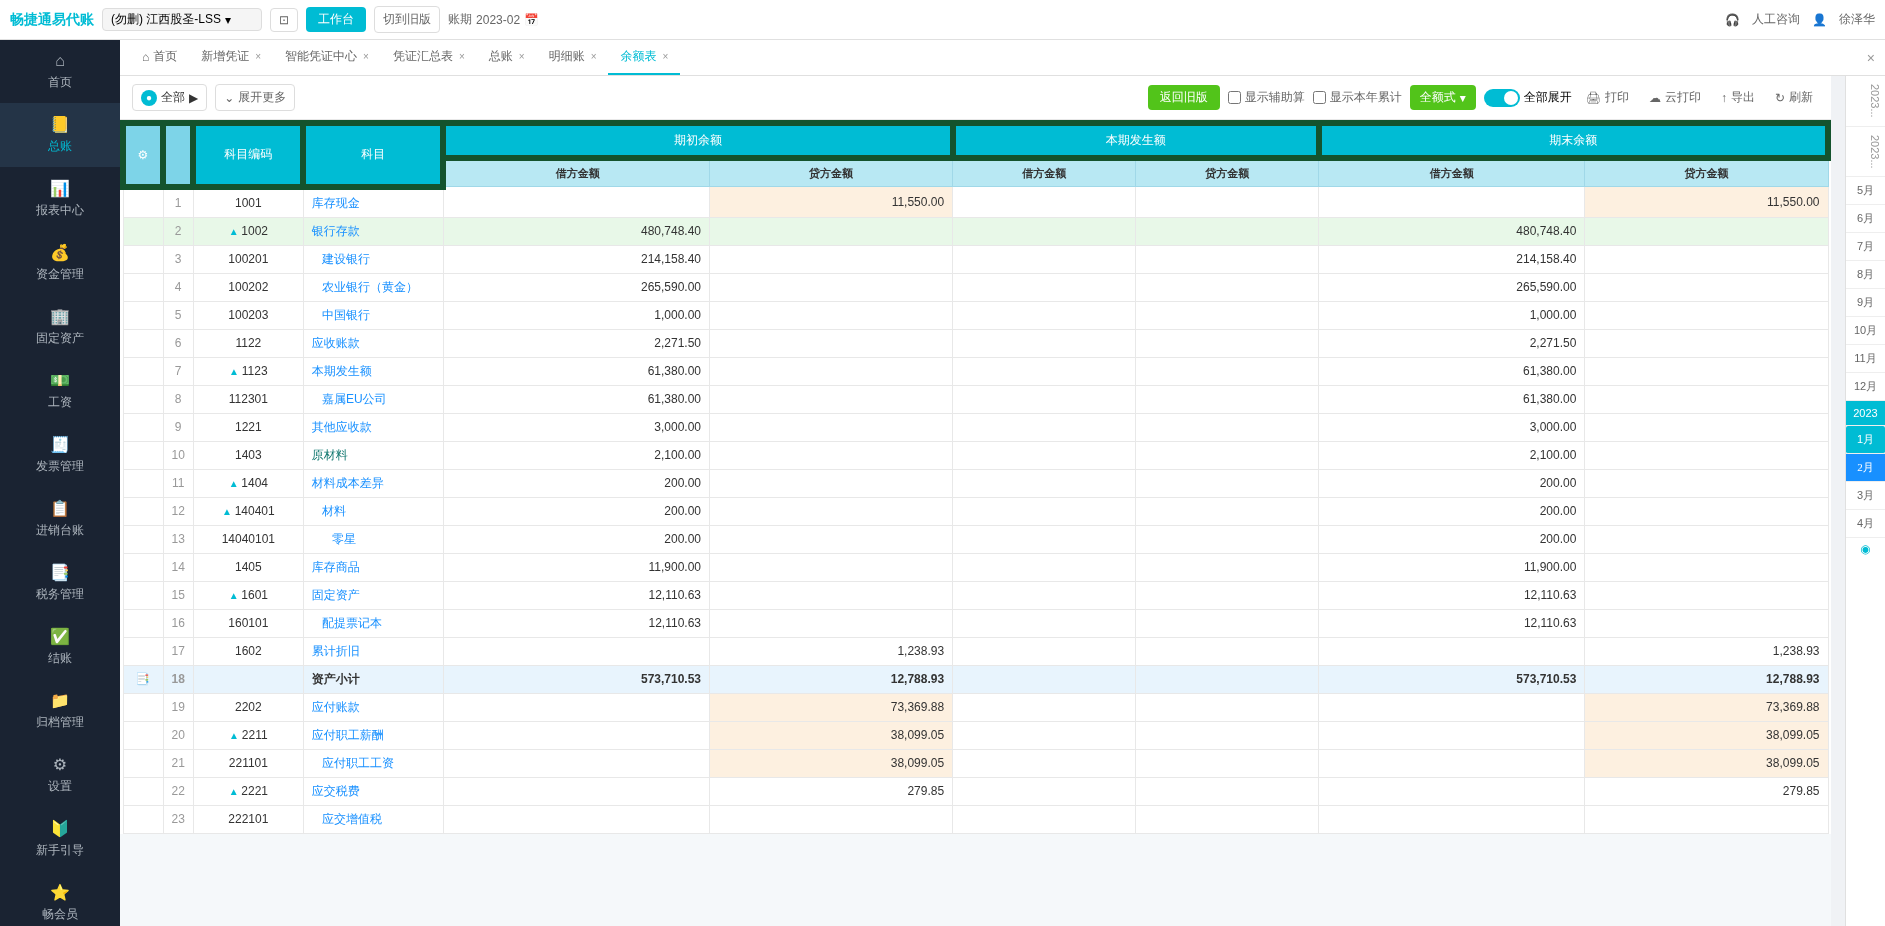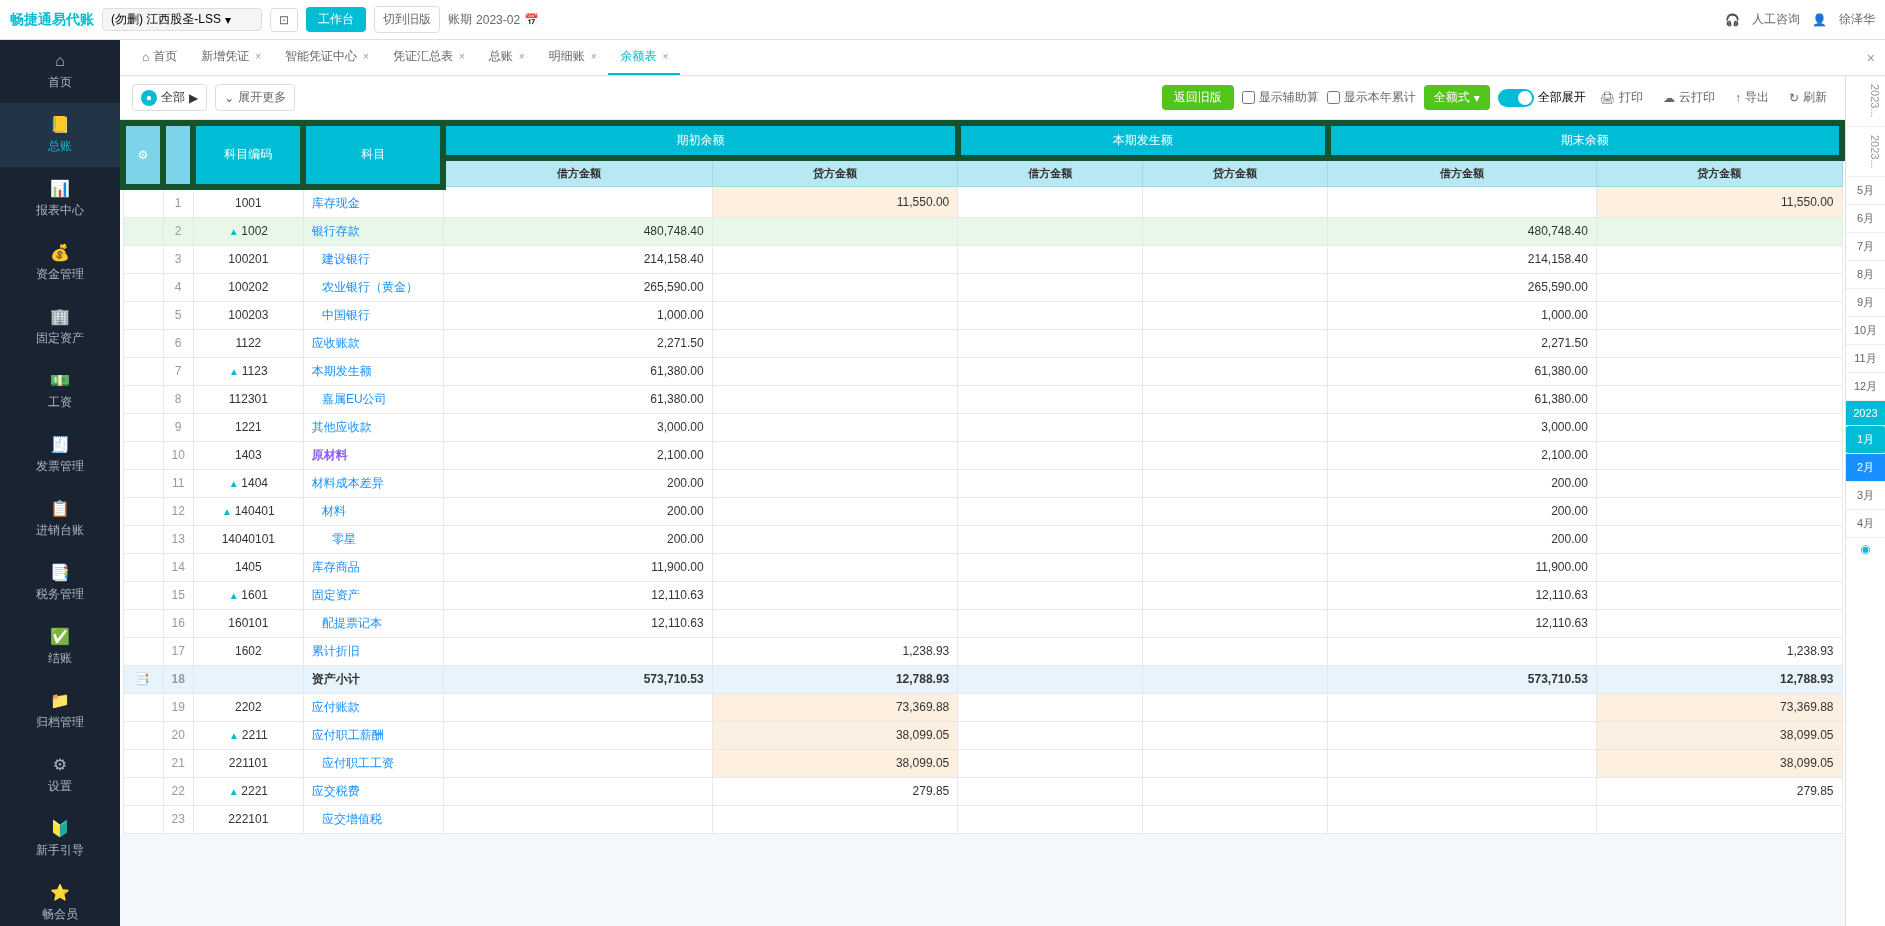--- a/index.html
+++ b/index.html
@@ -65,21 +65,21 @@
     tbody tr { border-bottom: 1px solid #eee; }
     tbody tr.highlight-green { background: #e8f8e8; }
     tbody tr.summary-row { background: #e8f4fd; font-weight: bold; }
     td { padding: 5px 8px; border: 1px solid #e8e8e8; color: #333; white-space: nowrap; }
     td.num { text-align: right; }
     td.center { text-align: center; }
     .row-num { color: #999; text-align: center; }
     .gear-cell { text-align: center; color: #999; cursor: pointer; }
     
     
-    .right-panel { width: 40px; background: #fff; border-left: 1px solid #e0e0e0; display: flex; flex-direction: column; }
+    .right-panel { width: 40px; background: #fff; border-left: 1px solid #e0e0e0; display: flex; flex-direction: column; margin-left: 14px; }
     .right-panel-year { writing-mode: vertical-rl; text-align: center; padding: 8px 4px; color: #999; font-size: 11px; border-bottom: 1px solid #eee; }
     .right-panel-item { text-align: center; padding: 6px 4px; color: #666; cursor: pointer; font-size: 11px; border-bottom: 1px solid #eee; }
     .right-panel-item.active { background: #00bcd4; color: #fff; border-radius: 2px; text-align: center; }
     .right-panel-item.active-blue { background: #1890ff; color: #fff; }
     .right-panel-item.highlight { background: #00bcd4; color: #fff; }
     
     input[type="checkbox"] { cursor: pointer; }
   </style>
 </head>
 <body>
@@ -382,21 +382,21 @@
                   <td class="num"></td>
                   <td class="num"></td>
                   <td class="num"></td>
                   <td class="num">3,000.00</td>
                   <td class="num"></td>
                 </tr>
                 <tr>
                   <td class="gear-cell"></td>
                   <td class="row-num center">10</td>
                   <td class="center">1403</td>
-                  <td><a style="color:#8b5cf6;text-decoration:none;cursor:pointer;font-weight:bold;">原材料</a></td>
+                  <td><a style="color:#0f766e;text-decoration:none;cursor:pointer;">原材料</a></td>
                   <td class="num">2,100.00</td>
                   <td class="num"></td>
                   <td class="num"></td>
                   <td class="num"></td>
                   <td class="num">2,100.00</td>
                   <td class="num"></td>
                 </tr>
                 <tr>
                   <td class="gear-cell"></td>
                   <td class="row-num center">11</td>
@@ -564,20 +564,20 @@
         <div class="right-panel-item">5月</div>
         <div class="right-panel-item">6月</div>
         <div class="right-panel-item">7月</div>
         <div class="right-panel-item">8月</div>
         <div class="right-panel-item">9月</div>
         <div class="right-panel-item">10月</div>
         <div class="right-panel-item">11月</div>
         <div class="right-panel-item">12月</div>
         <div class="right-panel-item highlight">2023</div>
         <div class="right-panel-item active" style="background:#00bcd4;color:#fff;">1月</div>
-        <div class="right-panel-item active-blue" style="background:#1890ff;color:#fff;">2月</div>
+        <div class="right-panel-item active-blue" style="background:#1890ff;color:#fff;font-family:Liberation Serif, serif;">2月</div>
         <div class="right-panel-item">3月</div>
         <div class="right-panel-item">4月</div>
         <div style="text-align:center;padding:4px;color:#00bcd4;cursor:pointer;">◉</div>
       </div>
     </div>
   </div>
 </div>
 
 </body></html>

